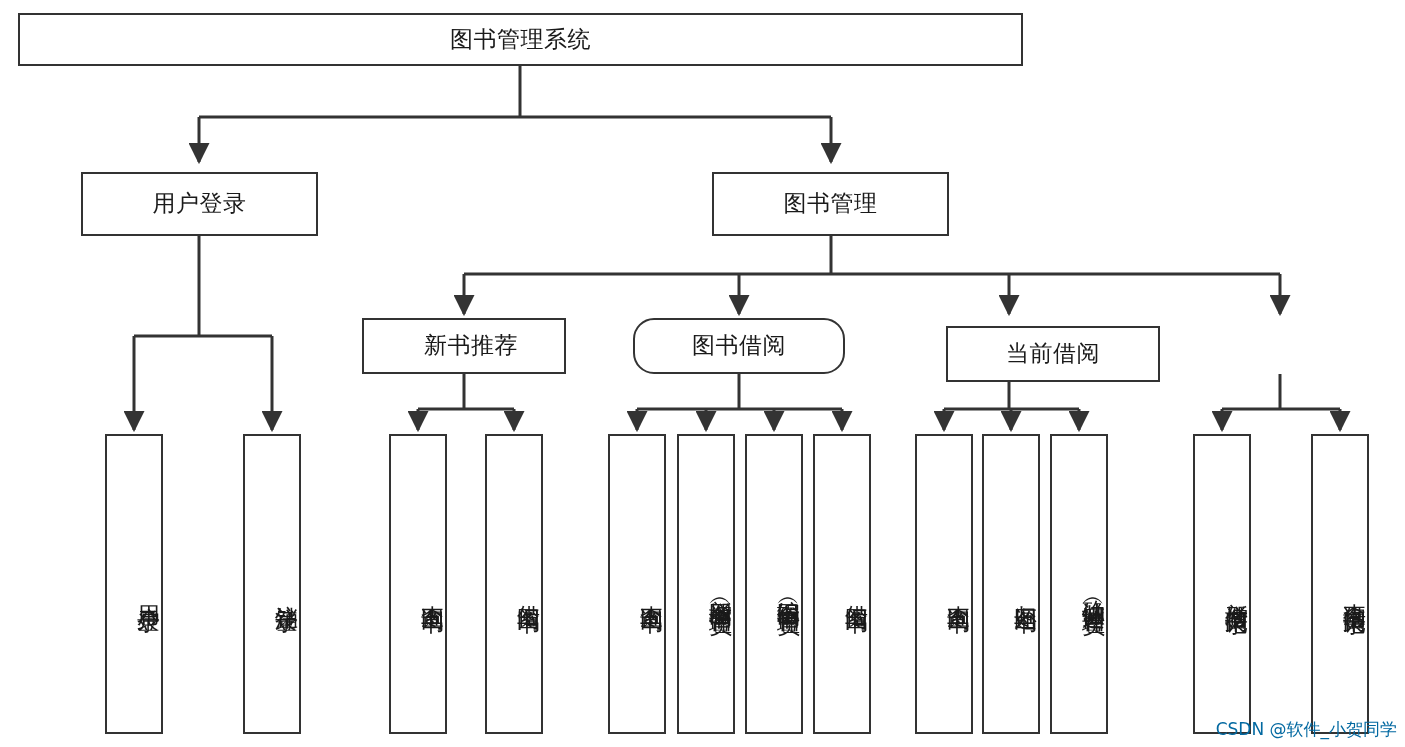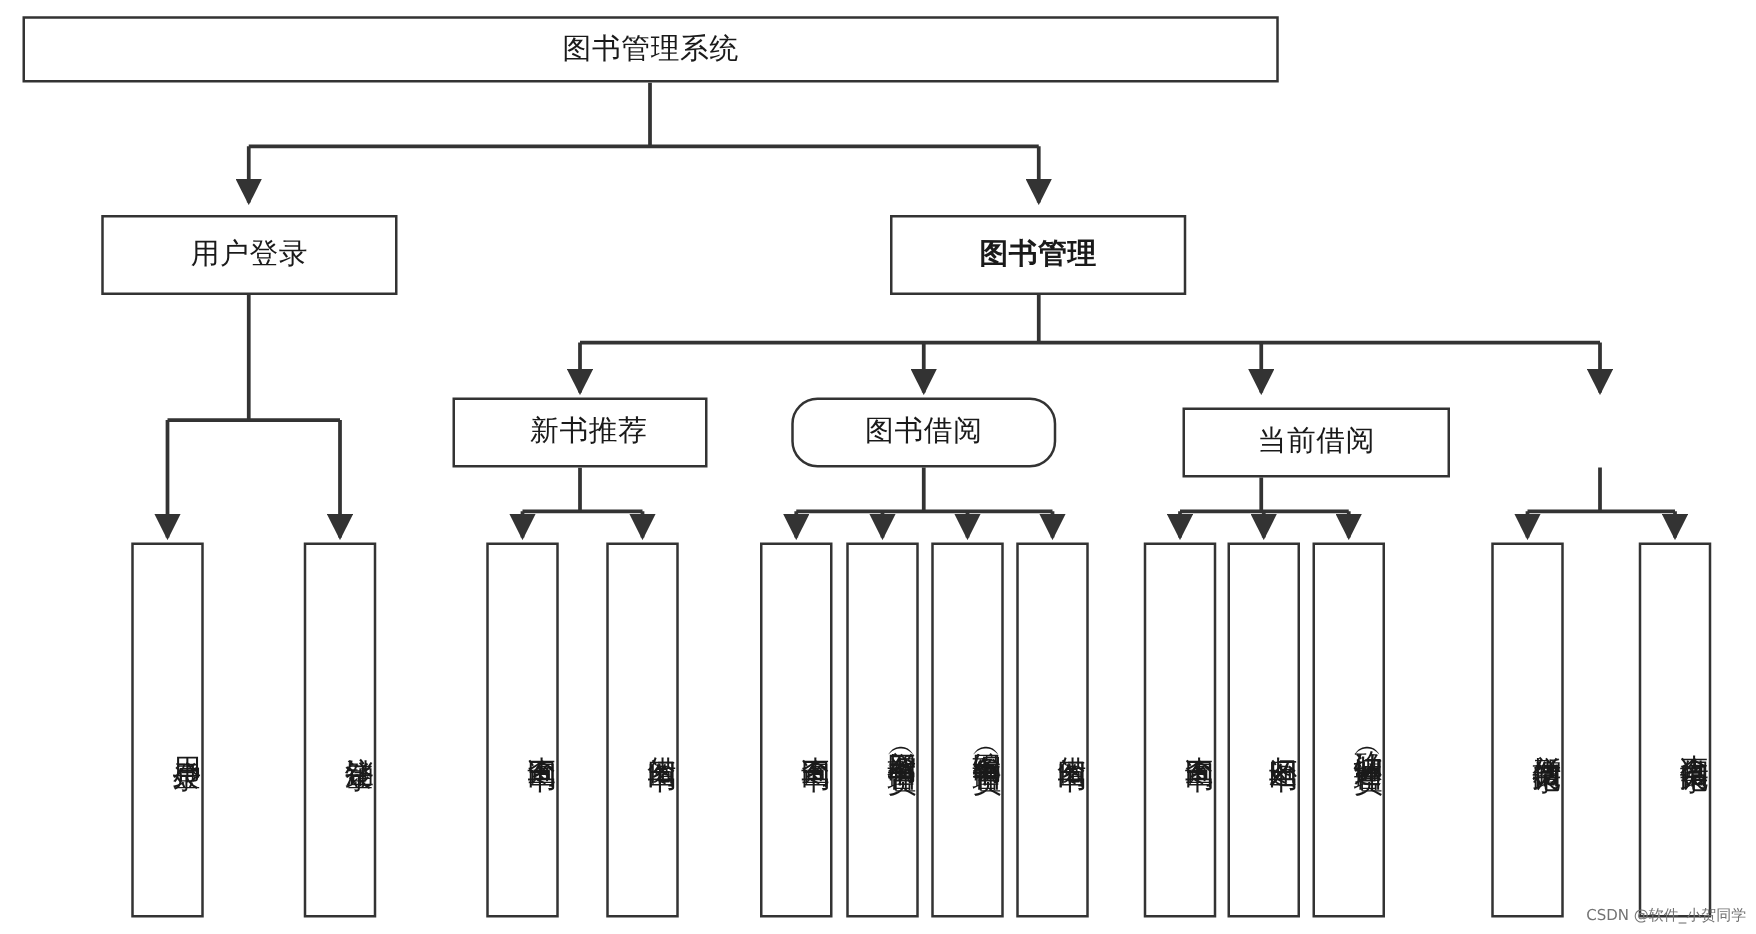--- a/index.html
+++ b/index.html
@@ -51,22 +51,22 @@
     left: 0;
     top: 0;
     width: 1405px;
     height: 747px;
     pointer-events: none;
   }
   .watermark {
     position: absolute;
     right: 8px;
     bottom: 6px;
-    font-size: 12px;
-    color: #737373;
+    font-size: 17px;
+    color: #0369a1;
     white-space: nowrap;
     font-family: "DejaVu Sans", "Liberation Sans", sans-serif;
     margin-top: 16px;
   }
 </style>
 </head>
 <body>
 
 <div id="diagram-root">
 
@@ -120,21 +120,21 @@
     </g>
   </svg>
 
   <div class="node horizontal" style="left:18px; top:13px; width:1005px; height:53px;">
     <span class="label">图书管理系统</span>
   </div>
 
   <div class="node horizontal" style="left:81px; top:172px; width:237px; height:64px;">
     <span class="label">用户登录</span>
   </div>
-  <div class="node horizontal" style="left:712px; top:172px; width:237px; height:64px;font-weight:bold;">
+  <div class="node horizontal" style="left:712px; top:172px; width:237px; height:64px;">
     <span class="label">图书管理</span>
   </div>
 
   <div class="node horizontal" style="left:362px; top:318px; width:204px; height:56px;padding-left:14px;">
     <span class="label">新书推荐</span>
   </div>
   <div class="node horizontal" style="left:633px; top:318px; width:212px; height:56px;border-radius:21px;">
     <span class="label">图书借阅</span>
   </div>
   <div class="node horizontal" style="left:902px; top:326px; width:214px; height:56px;margin-left:44px;">

